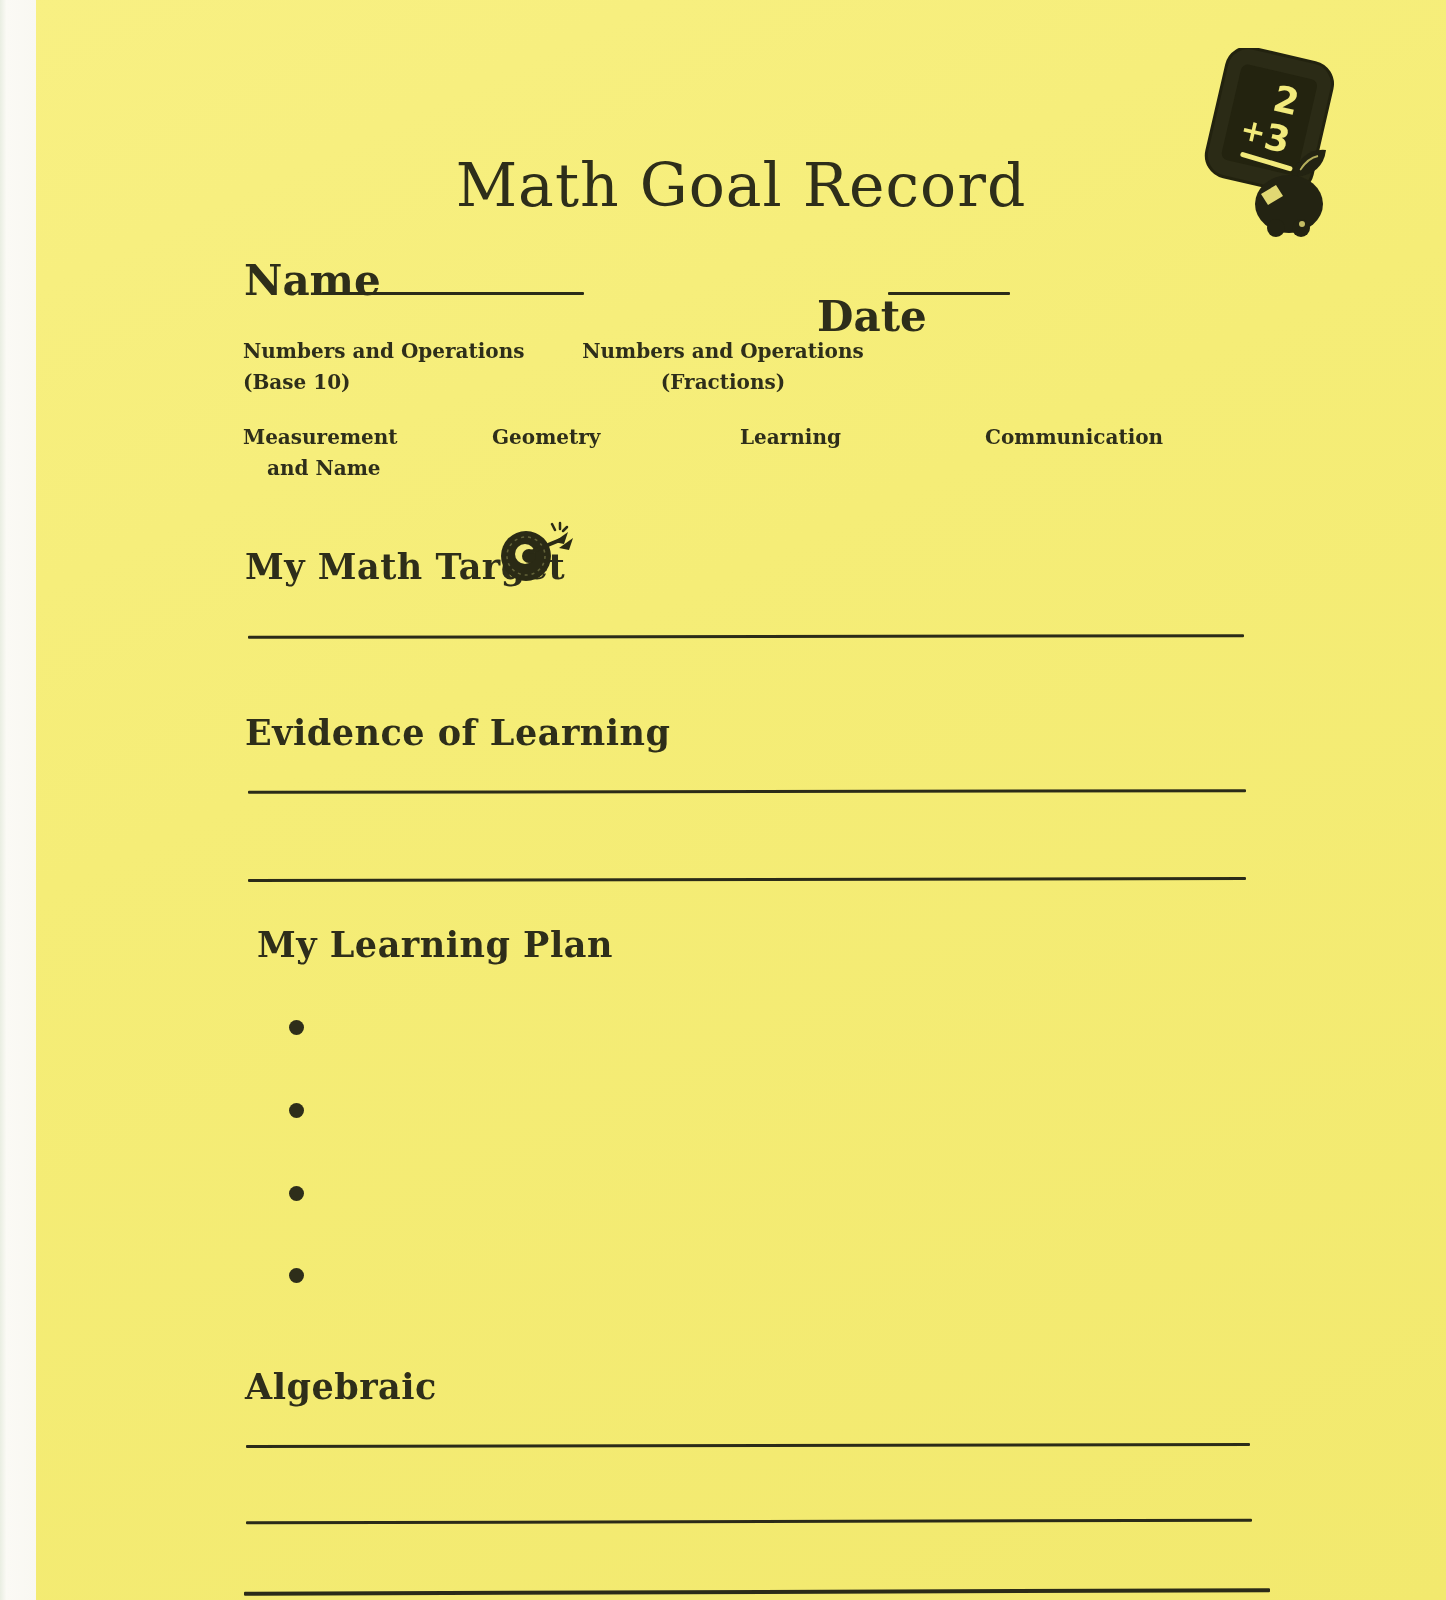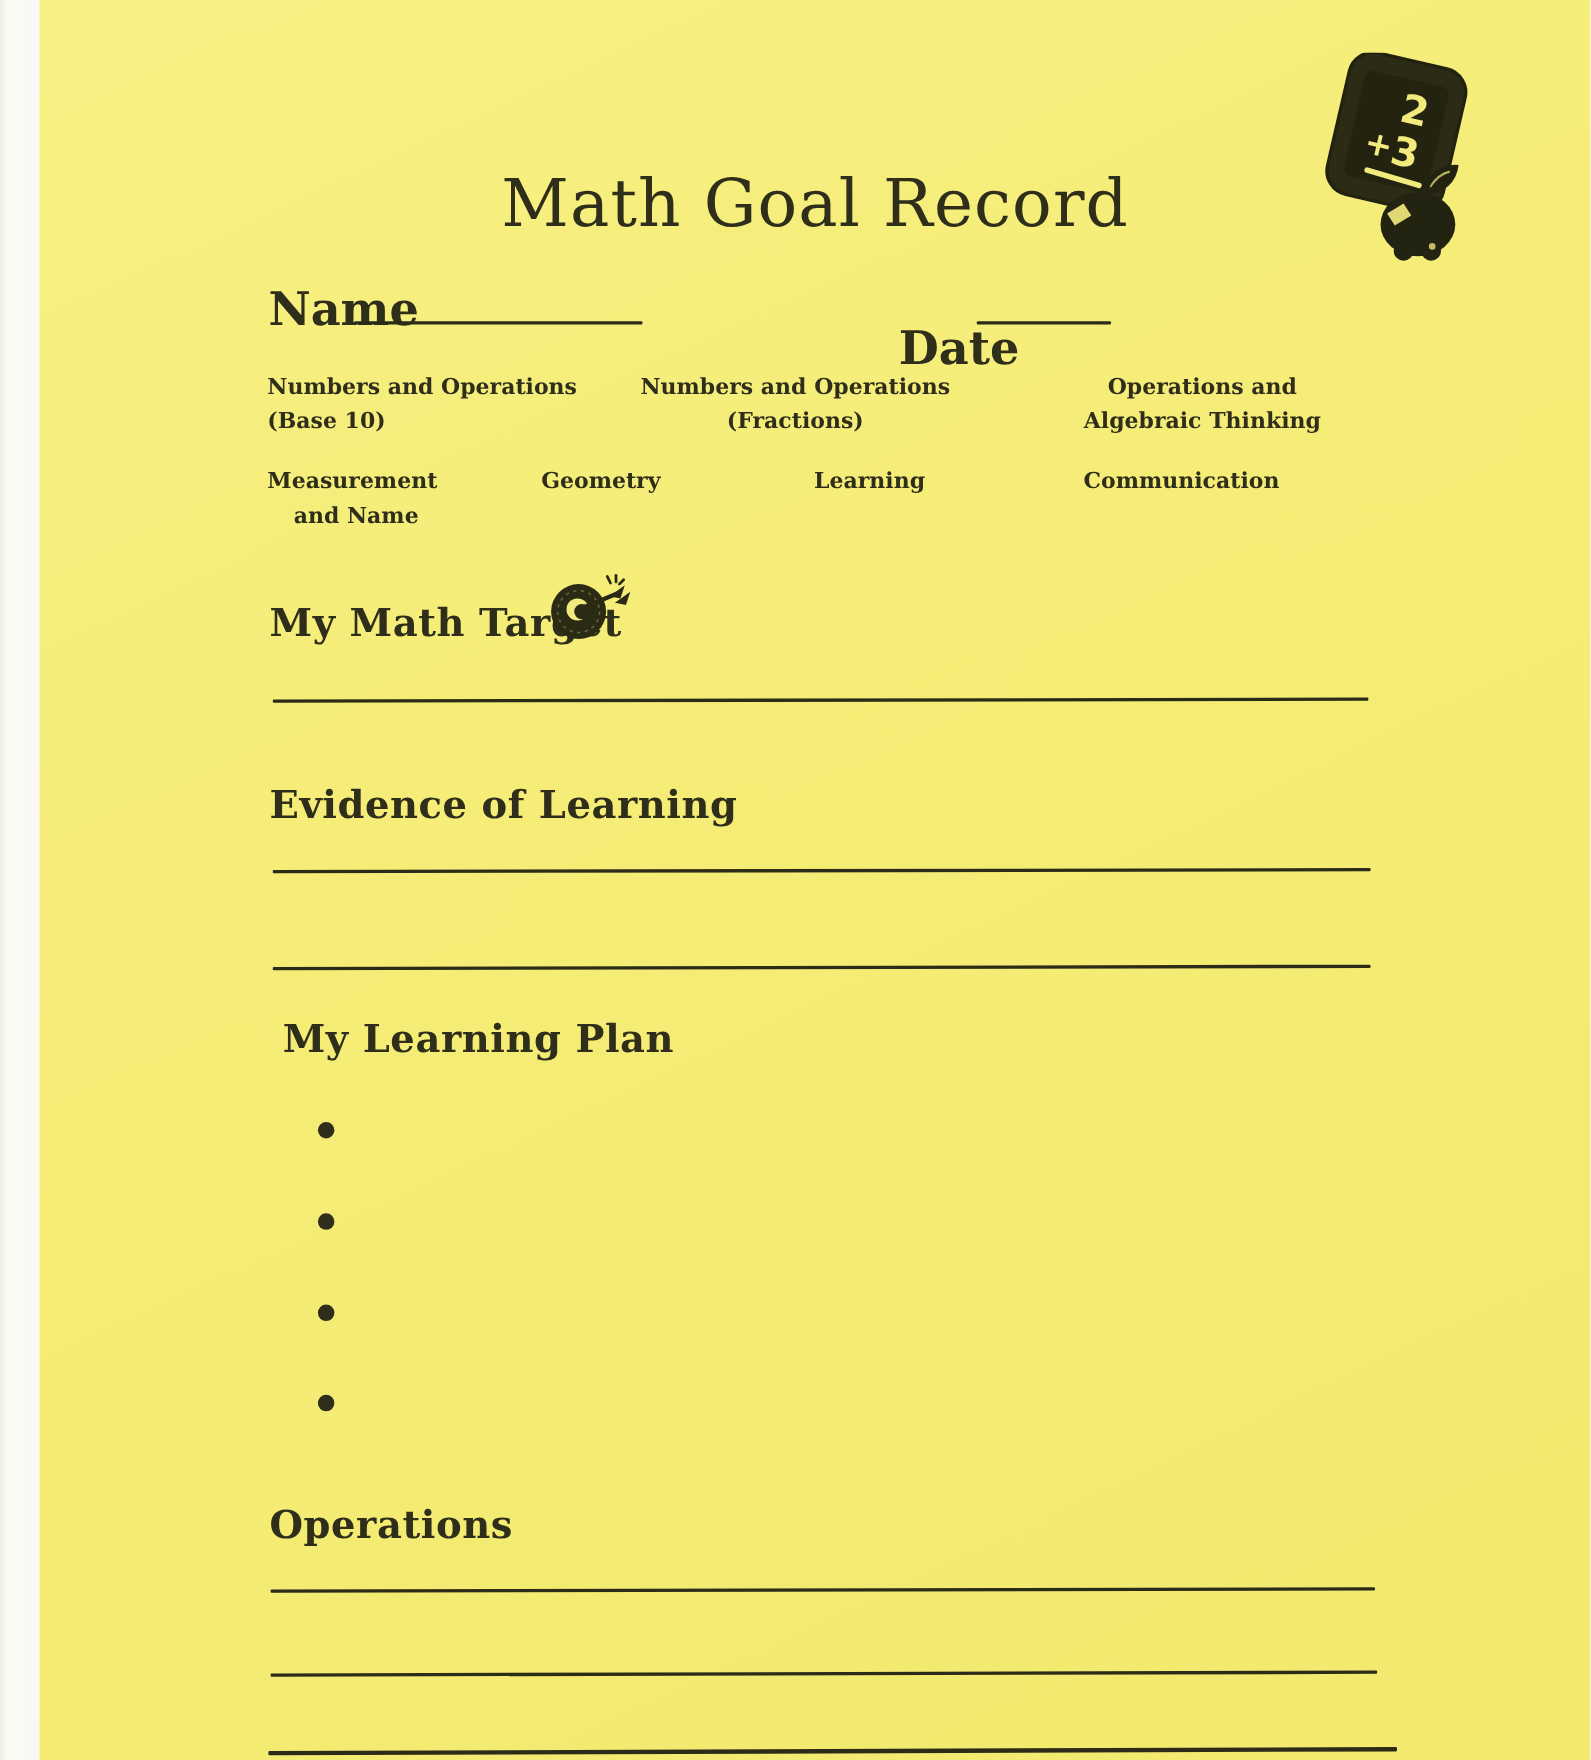--- a/index.html
+++ b/index.html
@@ -67,24 +67,20 @@
   <div class="rule" style="left:888px;top:292px;width:122px;"></div>
 
   <div class="cat" style="left:243px;top:336px;width:290px;">
     <div>Numbers and Operations</div>
     <div>(Base 10)</div>
   </div>
   <div class="cat center" style="left:578px;top:336px;width:290px;">
     <div>Numbers and Operations</div>
     <div>(Fractions)</div>
   </div>
-  <div class="cat center" style="left:968px;top:336px;width:250px;">
-    <div>Operations and</div>
-    <div>Algebraic Thinking</div>
-  </div>
 
   <div class="cat" style="left:243px;top:422px;width:230px;">
     <div>Measurement</div>
     <div class="l2-indent">and Name</div>
   </div>
   <div class="cat" style="left:492px;top:422px;">
     <div>Geometry</div>
   </div>
   <div class="cat" style="left:740px;top:422px;">
     <div>Learning</div>
@@ -111,18 +107,18 @@
   <div class="heading" style="left:245px;top:712px;">Evidence of Learning</div>
   <div class="rule" style="left:248px;top:790px;width:998px;transform:rotate(-0.1deg);"></div>
   <div class="rule" style="left:248px;top:878px;width:998px;transform:rotate(-0.12deg);"></div>
 
   <div class="heading" style="left:245px;top:924px;margin-left:12px;">My Learning Plan</div>
   <div class="bullet" style="left:289px;top:1020px;"></div>
   <div class="bullet" style="left:289px;top:1103px;"></div>
   <div class="bullet" style="left:289px;top:1186px;"></div>
   <div class="bullet" style="left:289px;top:1268px;"></div>
 
-  <div class="heading" style="left:245px;top:1366px;">Operations</div>
+  <div class="heading" style="left:245px;top:1366px;">Algebraic</div>
   <div class="rule" style="left:246px;top:1444px;width:1004px;transform:rotate(-0.12deg);"></div>
   <div class="rule" style="left:246px;top:1520px;width:1006px;transform:rotate(-0.15deg);"></div>
   <div class="rule" style="left:244px;top:1590px;width:1026px;height:4px;transform:rotate(-0.2deg);"></div>
 
 </div>
 
 </body></html>

